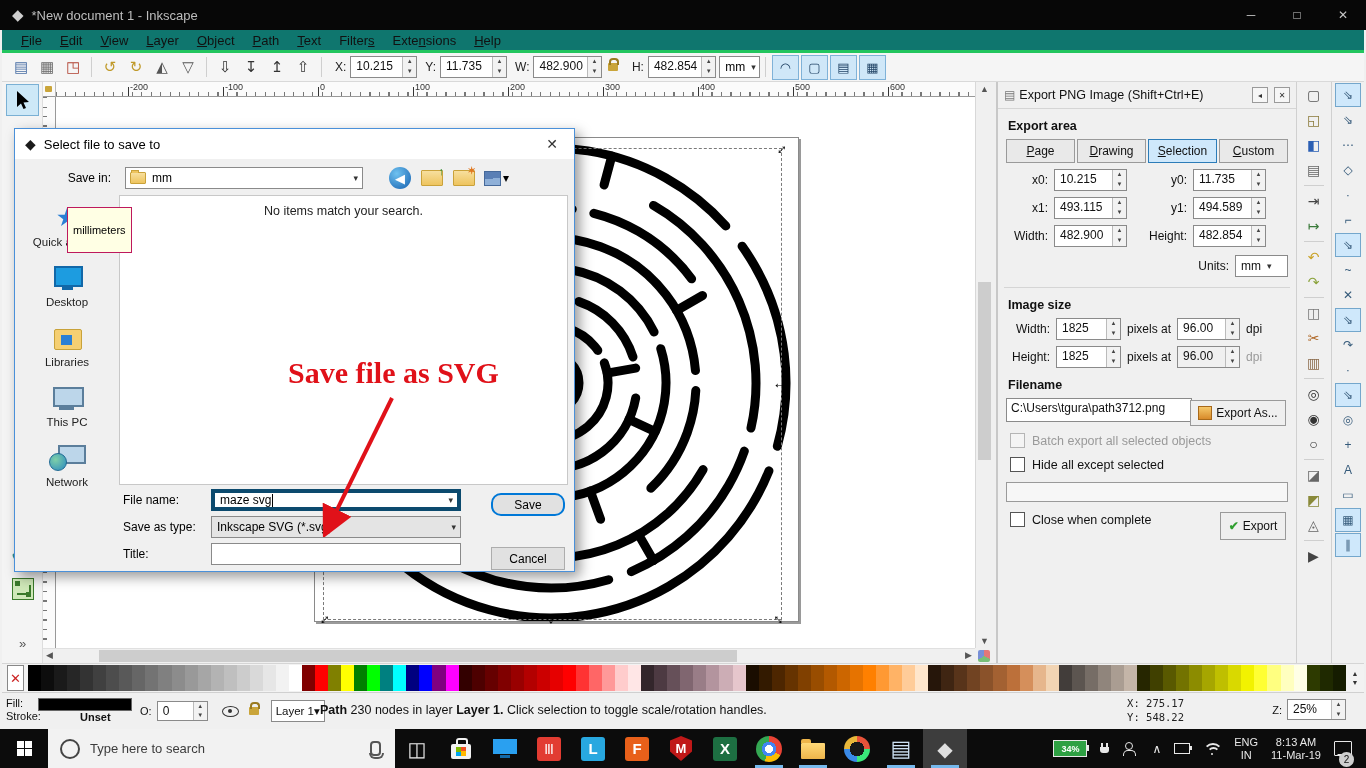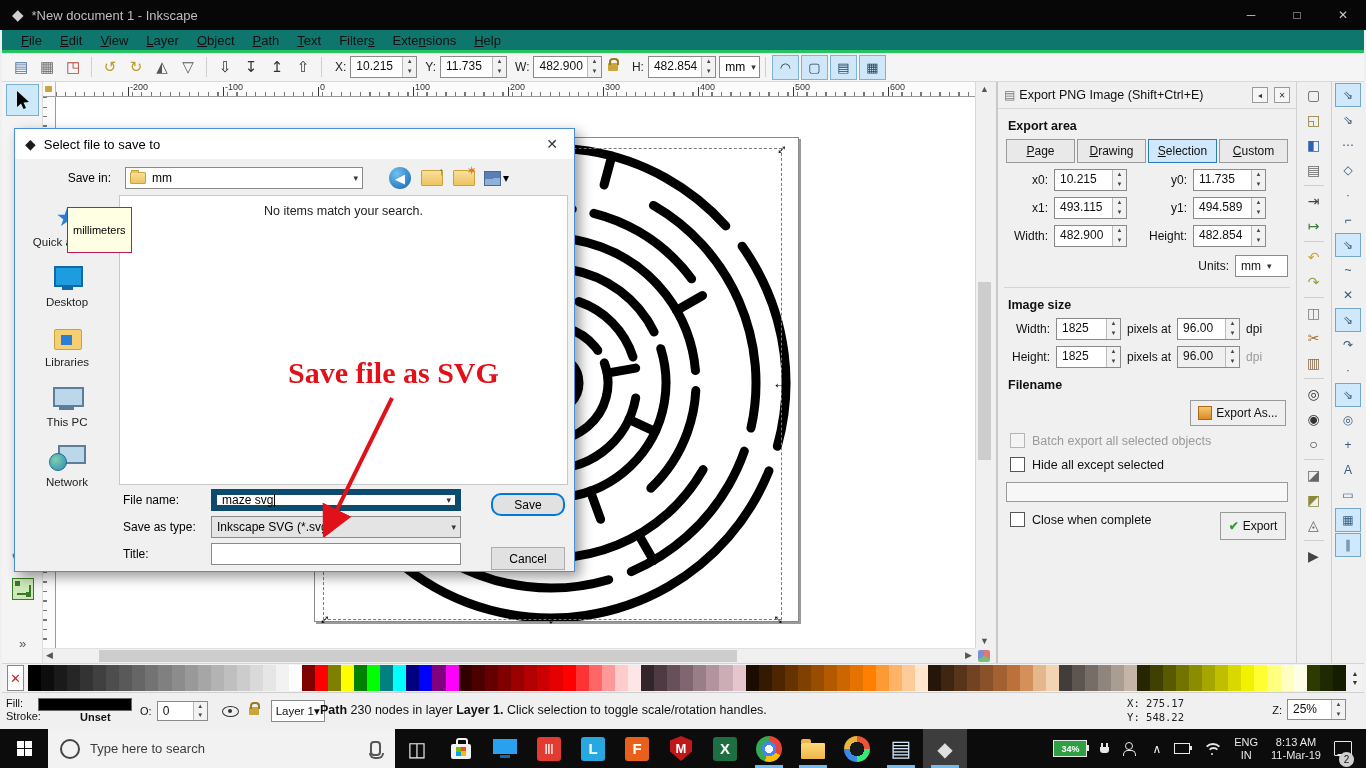--- a/index.html
+++ b/index.html
@@ -179,21 +179,21 @@
   .pic-net::before{content:"";position:absolute;left:9px;top:2px;width:24px;height:15px;background:#bcd6ea;border:2px solid #5b7e9b;}
   .pic-net::after{content:"";position:absolute;left:0px;top:10px;width:16px;height:16px;border-radius:50%;background:radial-gradient(circle at 35% 35%,#7fd0a8,#2a8ac0);border:1px solid #1f6a94;}
   #tooltip{position:absolute;left:52px;top:78px;background:#ffffe4;border:1px solid #be185d;font-size:11px;padding:16px 5px;z-index:60;}
   #filelist{position:absolute;left:104px;top:66px;right:6px;bottom:86px;background:#fff;border:1px solid #c8c8c8;}
   #filelist .empty{margin-top:8px;text-align:center;color:#222;font-size:12.5px;}
   #dlgbottom{position:absolute;left:0;bottom:0;width:100%;height:86px;}
   .dlgrow{position:absolute;left:0;width:100%;height:22px;display:flex;align-items:center;}
   .dlgrow .lb{width:196px;text-align:left;padding-left:108px;box-sizing:border-box;}
   .combo{width:250px;height:22px;display:flex;align-items:center;box-sizing:border-box;padding-left:5px;background:#fff;border:1px solid #8a8a8a;}
   .combo .caret9{margin-left:auto;font-size:9px;color:#333;margin-right:4px;}
-  #fncombo{border:6px solid #0c4a6e;}
+  #fncombo{border:4px solid #0c4a6e;}
   #typecombo{background:#e4e4e4;}
   .caretbar{display:inline-block;width:1px;height:13px;background:#000;margin-left:1px;}
   .dlgbtn{position:absolute;left:476px;width:74px;height:23px;background:#e1e1e1;border:1px solid #adadad;display:flex;align-items:center;justify-content:center;font-size:12px;box-sizing:border-box;}
   #savebtn{border:2px solid #0078d7;}
   
   #annot{position:absolute;left:288px;top:356px;z-index:60;font-family:"Liberation Serif",serif;font-weight:bold;font-size:30px;color:#e01119;white-space:nowrap;}
   #annotarrow{position:absolute;left:300px;top:392px;width:130px;height:145px;z-index:60;pointer-events:none;}
   
   .inkdiamond{font-size:14px;color:#1a1a1a;}
 </style>
@@ -520,20 +520,21 @@
           <span class="val gray" style="min-width:38px">96.00</span>
           <span class="spin">
             <i>▲</i>
             <i>▼</i>
           </span>
         </span>
       <span style="margin-left:6px;" class="gray">dpi</span>
     </div>
     <div class="sechdr">Filename</div>
     <div style="position:relative;height:26px;">
+      <div id="fnamefld">C:\Users\tgura\path3712.png</div>
       <div id="exportasbtn" style="top:2px;">
         <span style="display:inline-block;width:12px;height:12px;background:linear-gradient(#f5c86a,#d88a2a);border:1px solid #a8691a;"></span>
         <span>Export As...</span>
       </div>
     </div>
     <div class="cbrow">
       <span class="cbx dis"></span>
       <span class="gray">Batch export all selected objects</span>
     </div>
     <div class="cbrow">

